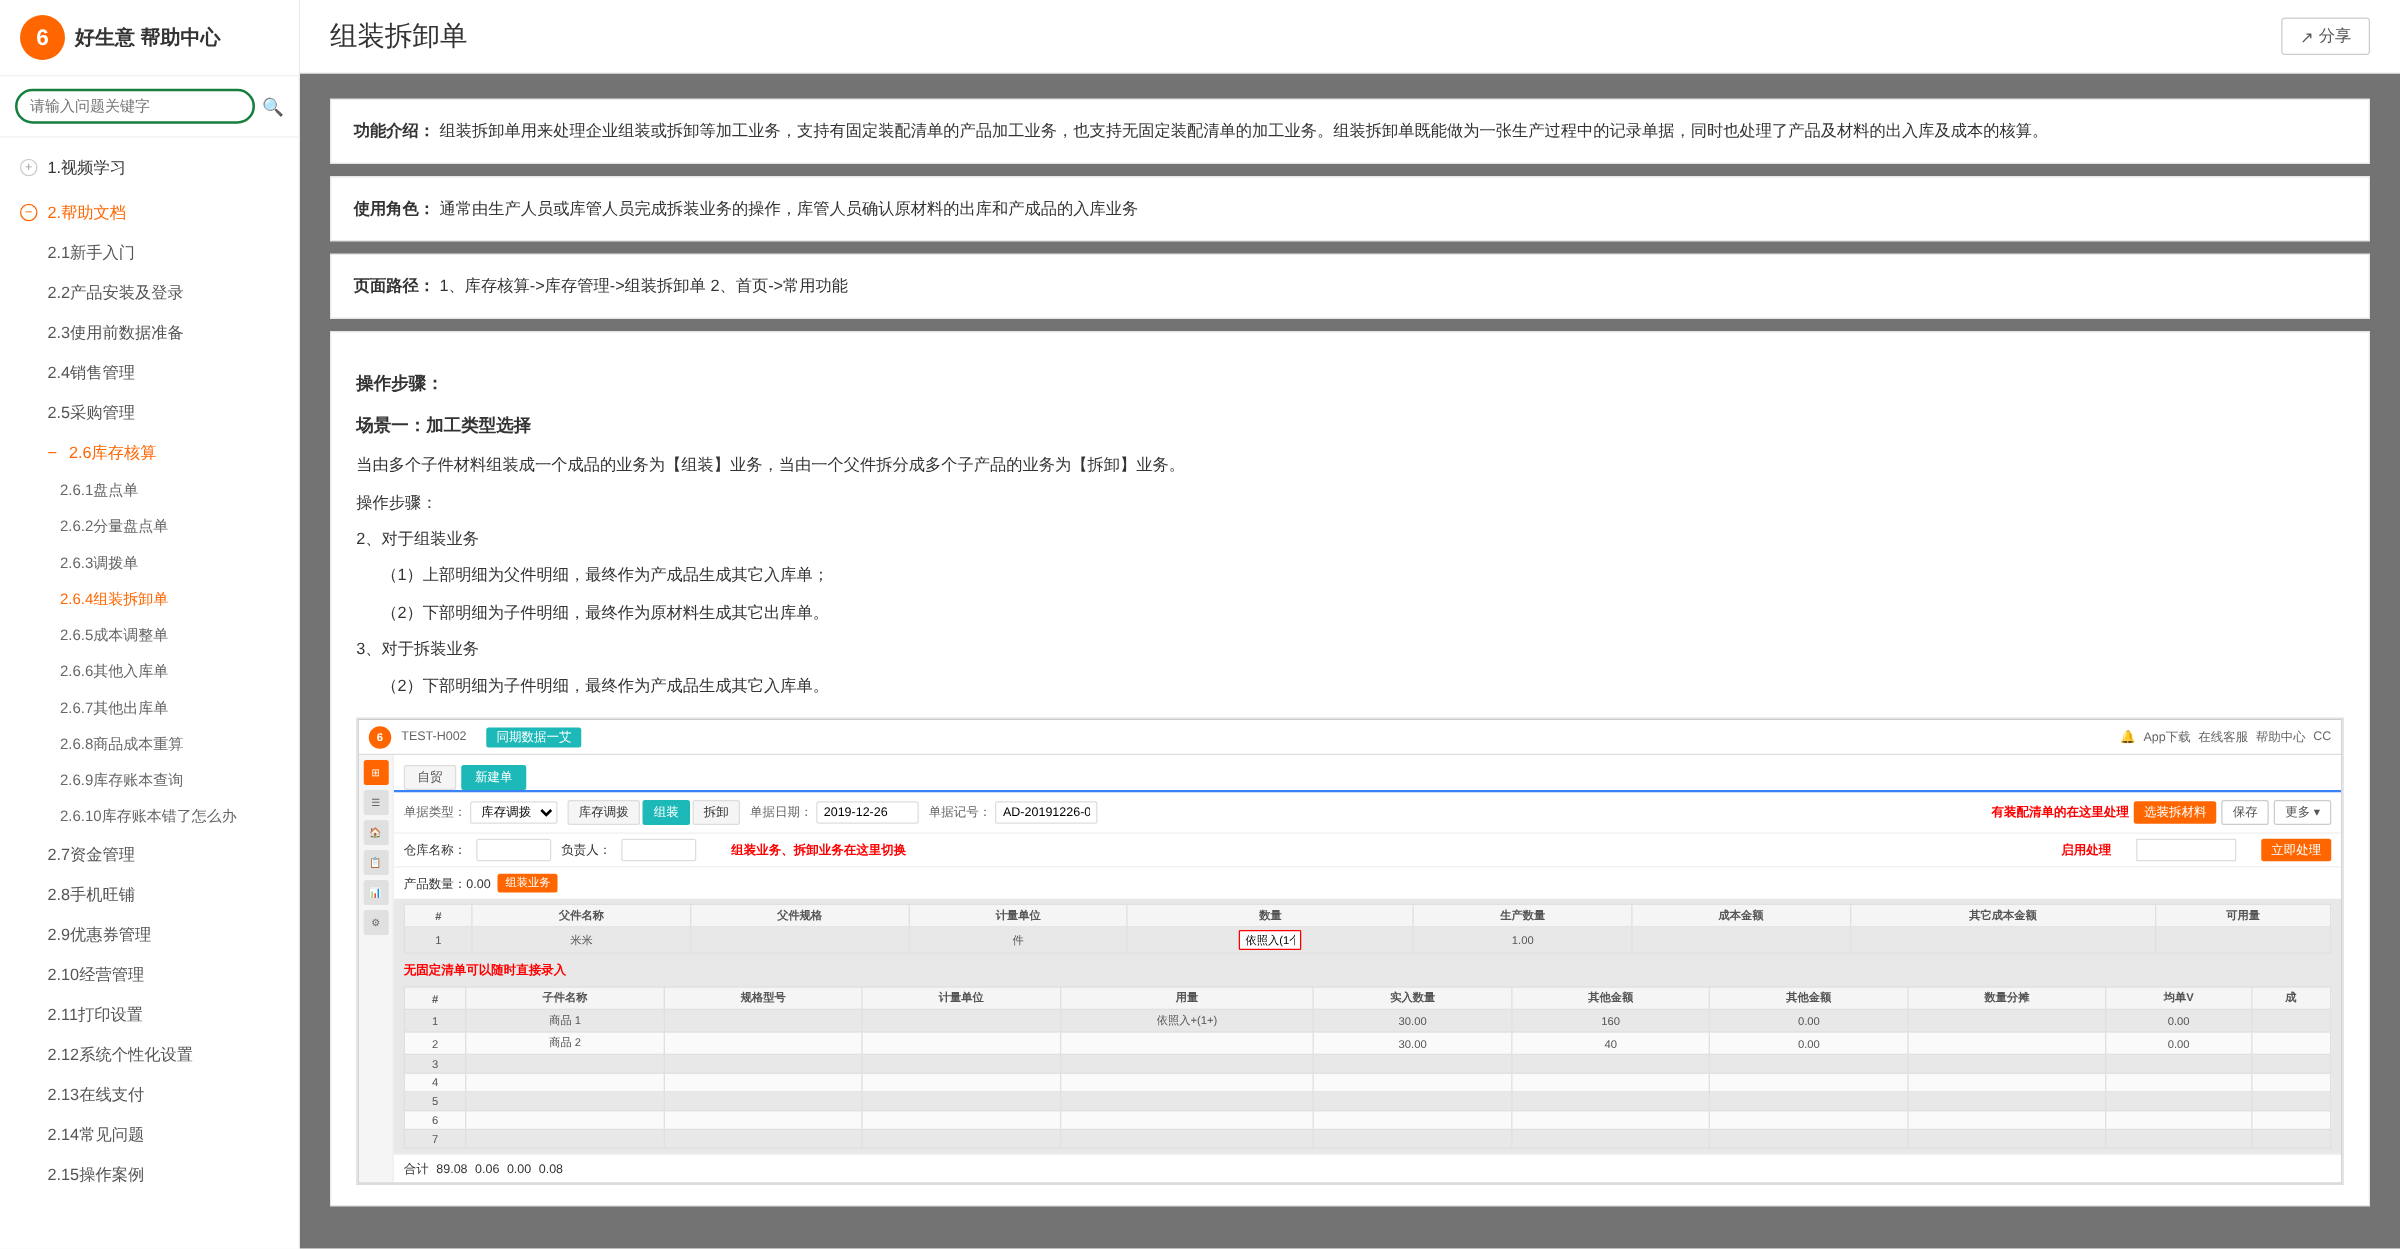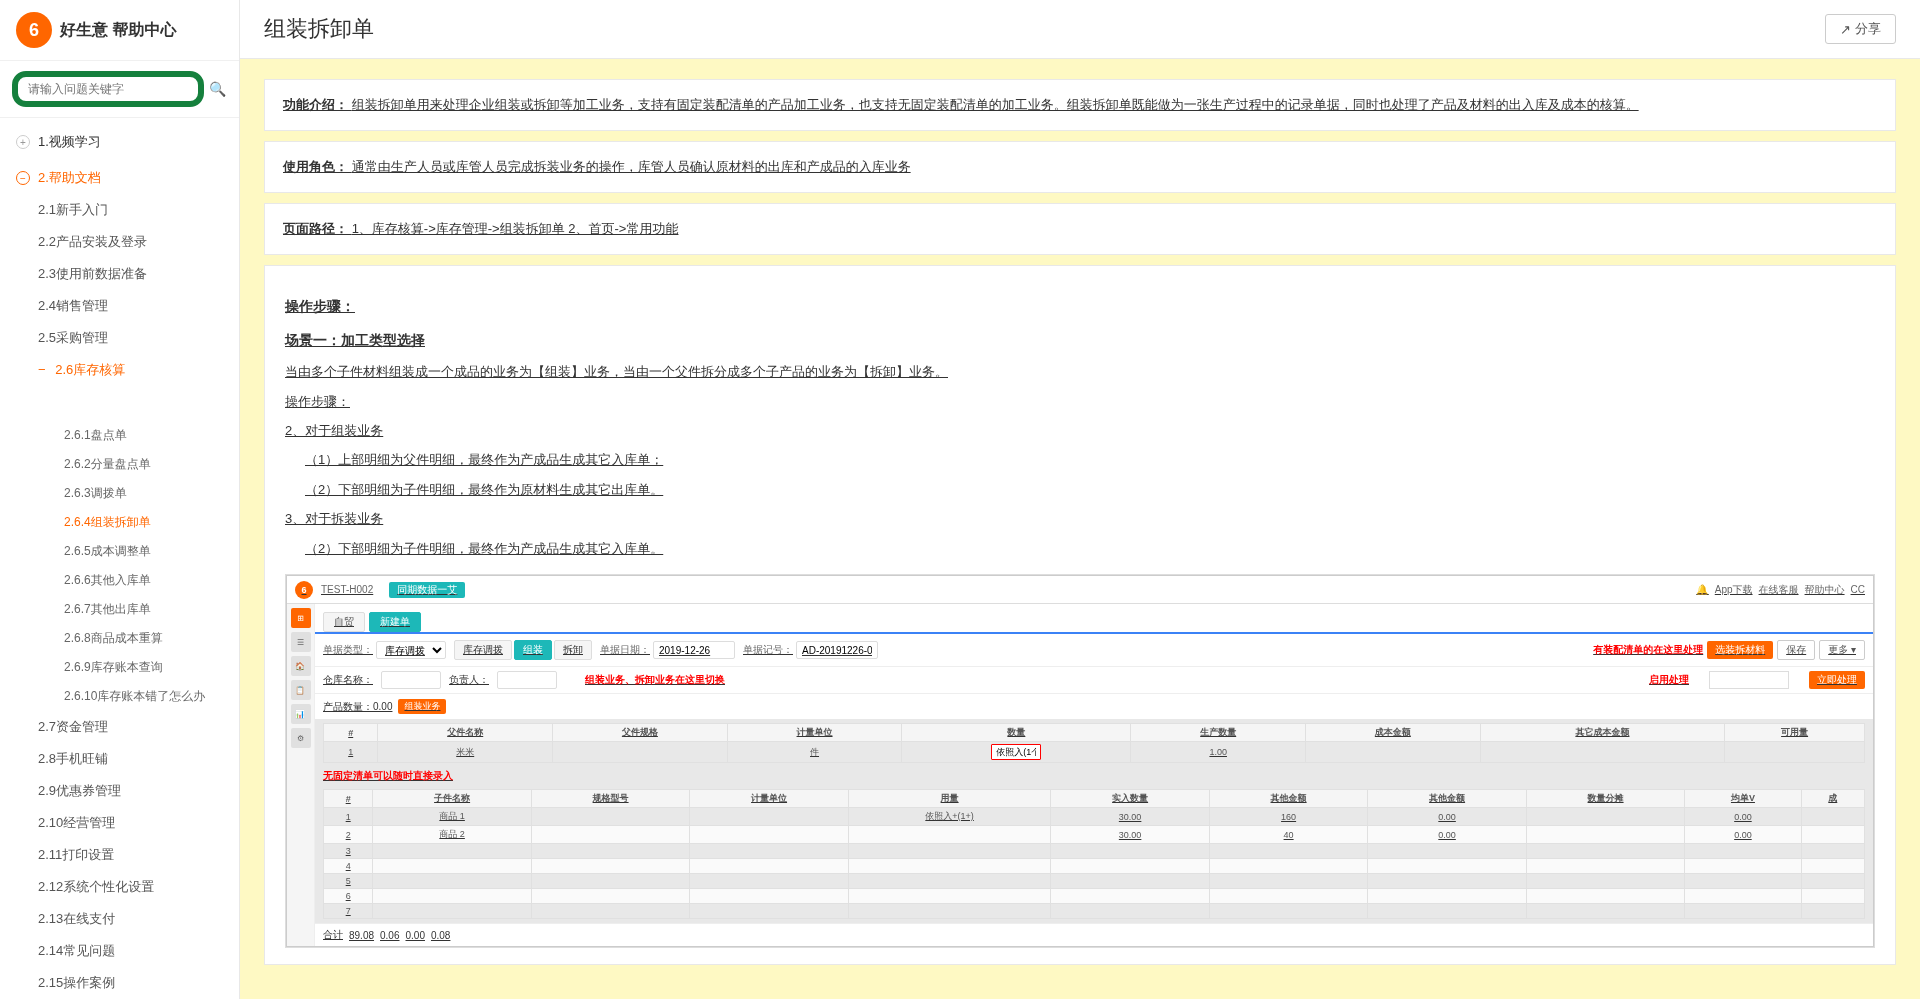--- a/index.html
+++ b/index.html
@@ -35,21 +35,21 @@
     .logo-text { font-size: 16px; font-weight: bold; color: #333; }
     .search-box {
       padding: 10px 12px;
       border-bottom: 1px solid #f0f0f0;
       display: flex;
       align-items: center;
       gap: 6px;
     }
     .search-input {
       flex: 1;
-      border: 6px solid #15803d;
+      border: 2px solid #15803d;
       border-radius: 14px;
       padding: 5px 10px;
       font-size: 12px;
       outline: none;
       color: #ef4444;
     }
     .search-icon-btn {
       background: none; border: none; cursor: pointer; color: #999; font-size: 14px;
     }
     .sidebar-nav {
@@ -89,21 +89,21 @@
     }
     .nav-section-header.active { color: #f60; }
     .nav-sub-items { padding-left: 0; }
     .nav-sub-item {
       padding: 7px 16px 7px 38px;
       cursor: pointer;
       font-size: 13px;
       color: #555;
     }
     .nav-sub-item.active { color: #f60; }
-    .nav-sub-items-2 { padding-left: 16px; margin-top: 35px; }
+    .nav-sub-items-2 { padding-left: 0; }
     .nav-sub-item-2 {
       padding: 6px 16px 6px 48px;
       cursor: pointer;
       font-size: 12px;
       color: #666;
     }
     .nav-sub-item-2.active { color: #f60; }
 
     
     .main {
@@ -130,22 +130,21 @@
       font-size: 13px;
       cursor: pointer;
       border-radius: 3px;
       color: #555;
       display: flex; align-items: center; gap: 4px;
     }
     .main-content {
       flex: 1;
       overflow-y: auto;
       padding: 20px 24px;
-      background: #fef9c3;
-      text-decoration: underline;
+      background: #737373;
     }
     .content-block {
       background: #fff;
       border: 1px solid #e8e8e8;
       padding: 14px 18px;
       margin-bottom: 10px;
       font-size: 13px;
       line-height: 1.7;
       color: #333;
     }

